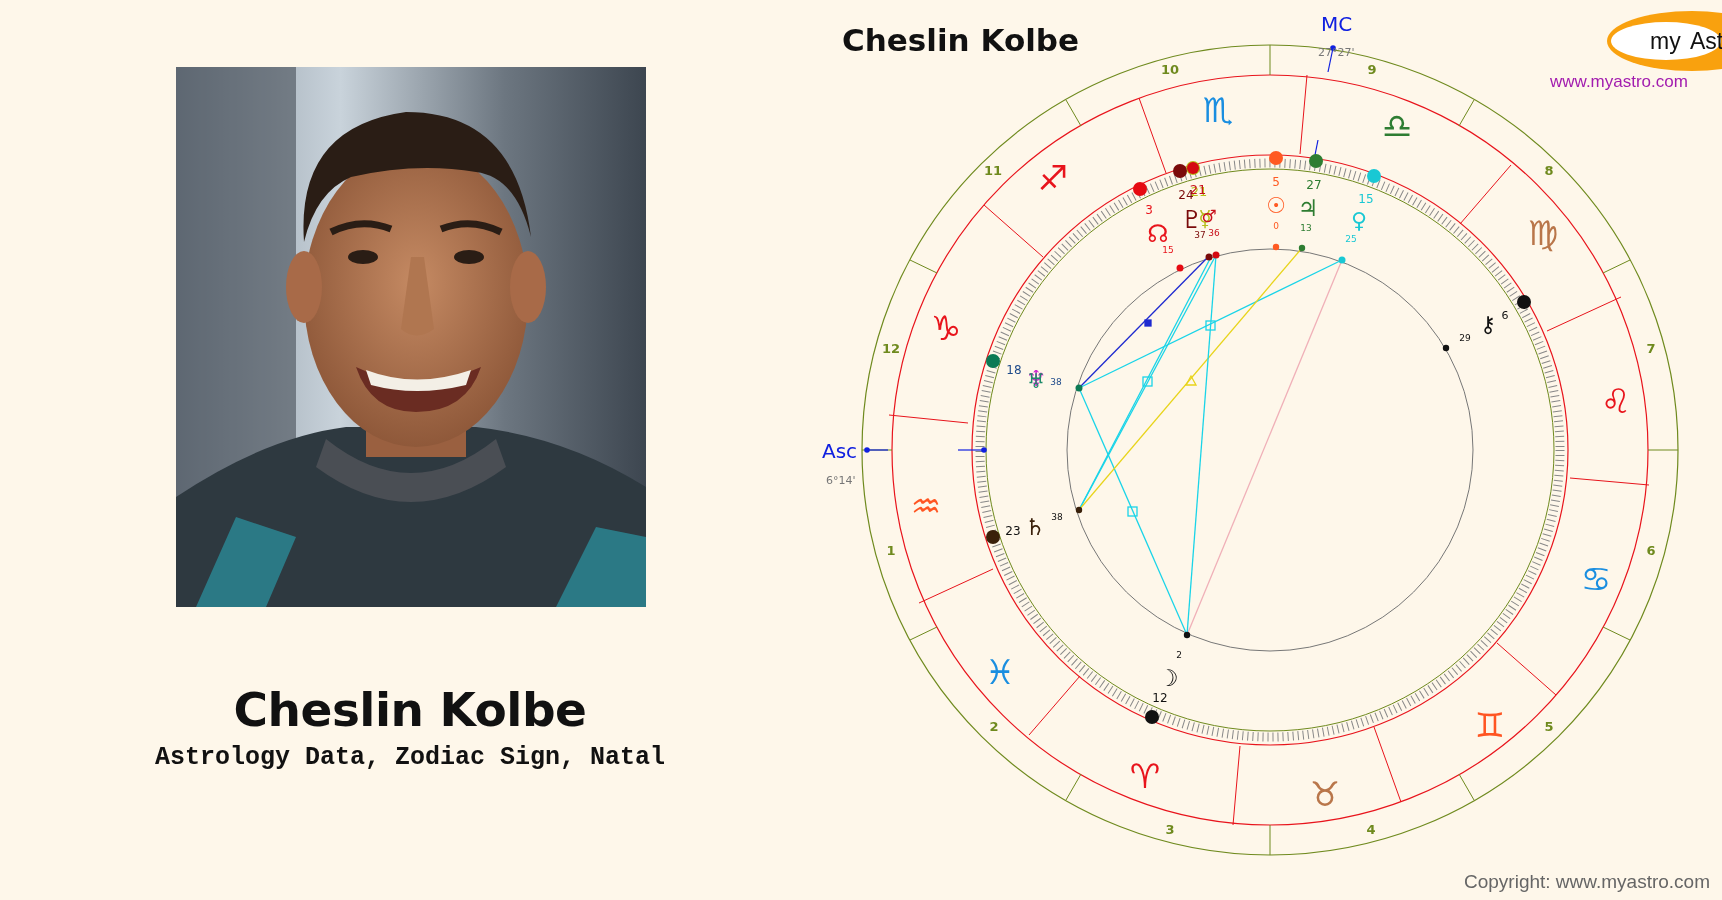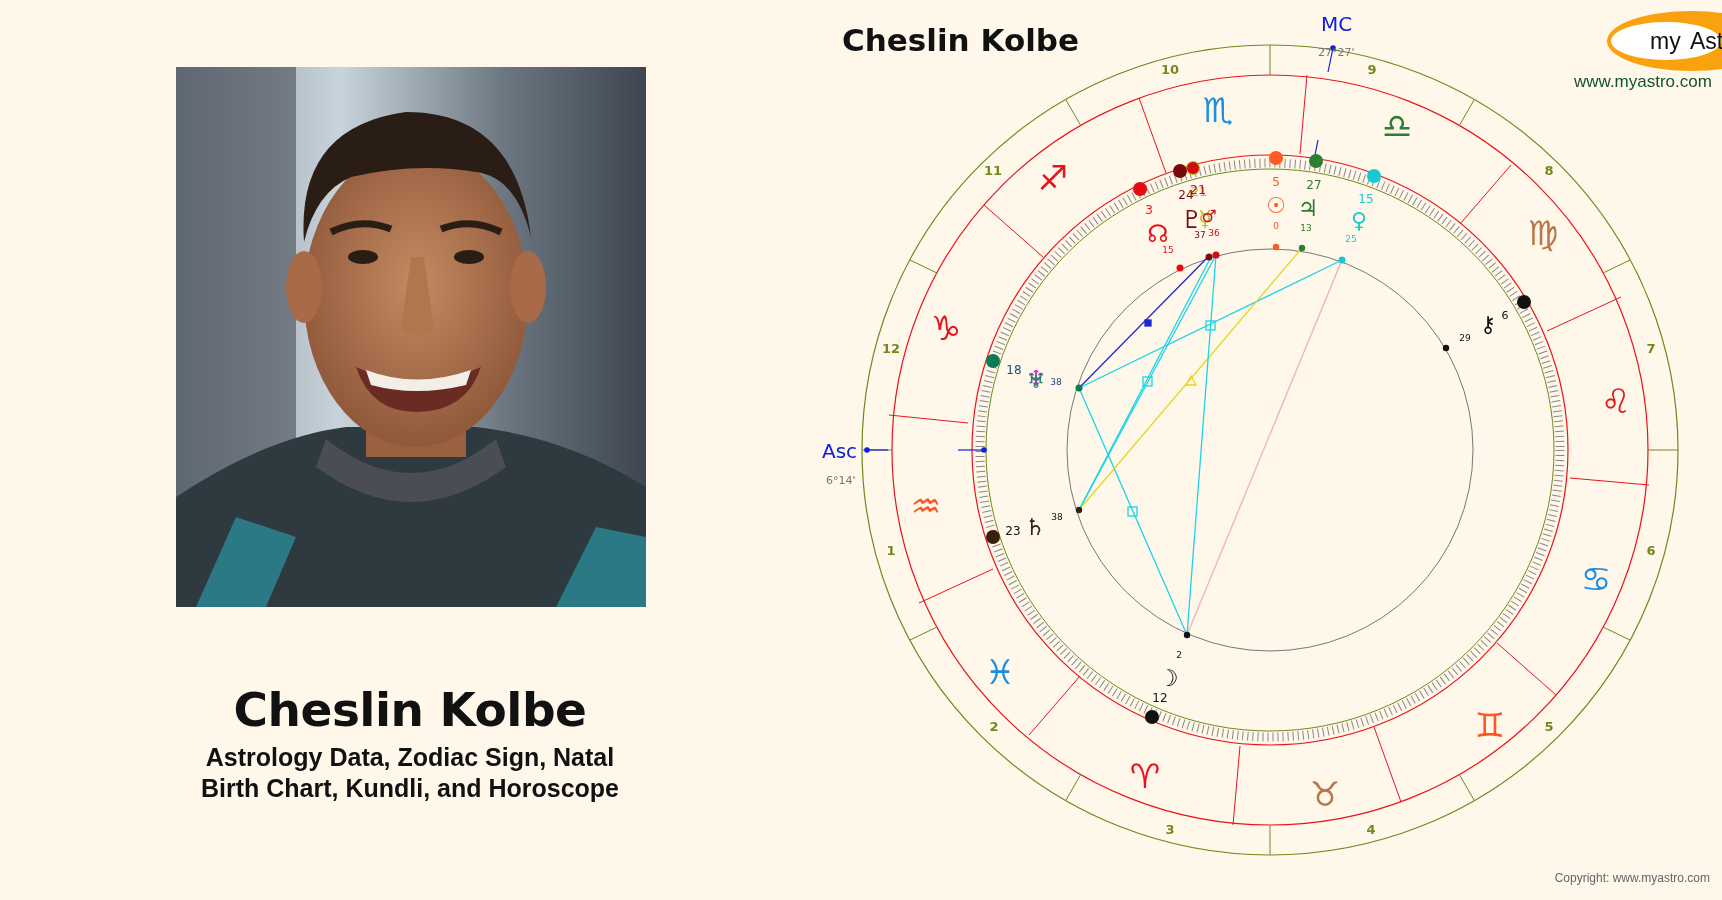--- a/index.html
+++ b/index.html
@@ -1,24 +1,24 @@
 <!DOCTYPE html>
 <html><head>
 <meta charset="utf-8">
 <style>
   html, body { margin:0; padding:0; }
   body { width:1722px; height:900px; background:#fef7ea; position:relative; overflow:hidden; font-family:"Liberation Sans", sans-serif; }
   .photo { position:absolute; left:176px; top:67px; width:470px; height:540px; overflow:hidden; background:#5a6068; }
   .photo svg { width:100%; height:100%; display:block; }
   .name-big { position:absolute; left:0; width:820px; top:682px; text-align:center; font-weight:bold; font-size:47px; color:#111; font-family:"DejaVu Sans", sans-serif; letter-spacing:-0.5px; }
-  .subtitle { position:absolute; left:0; width:820px; top:742px; text-align:center; font-weight:bold; font-size:25px; line-height:31px; color:#111; font-family:Liberation Sans, sans-serif; }
+  .subtitle { position:absolute; left:0; width:820px; top:742px; text-align:center; font-weight:bold; font-size:25px; line-height:31px; color:#111; font-family:Liberation Mono, monospace; }
   .chart-title { position:absolute; left:842px; top:22px; font-weight:bold; font-size:31px; color:#111; font-family:"DejaVu Sans", sans-serif; }
   .logo { position:absolute; left:1606px; top:10px; width:172px; height:62px; }
-  .logo-url { position:absolute; left:1550px; top:72px; font-size:17px; color:#14532d;margin-left:24px; }
-  .copyright { position:absolute; right:12px; top:871px; font-size:12px; color:#666; }
+  .logo-url { position:absolute; left:1550px; top:72px; font-size:17px; color:#a21caf; }
+  .copyright { position:absolute; right:12px; top:871px; font-size:19px; color:#666; }
   svg.wheel { position:absolute; left:0; top:0; width:1722px; height:900px; }
   .wheel text { font-family:"DejaVu Sans", sans-serif; }
 </style>
 </head>
 <body>
 
 <div class="photo">
   <svg viewBox="0 0 470 540" preserveAspectRatio="none">
     <defs>
       <linearGradient id="bg" x1="0" y1="0" x2="1" y2="0">
@@ -48,21 +48,20 @@
     <ellipse cx="293" cy="190" rx="15" ry="7" fill="#2a1d15"></ellipse>
     <path d="M235 190 L225 262 Q240 275 258 262 L248 190" fill="#b07650"></path>
     <path d="M180 300 Q240 330 305 300 Q290 345 240 345 Q195 345 180 300 Z" fill="#6a2c22"></path>
     <path d="M190 303 Q240 322 295 303 L290 318 Q240 330 195 318 Z" fill="#f3efe6"></path>
   </svg>
 </div>
 
 <div class="name-big">Cheslin Kolbe</div>
 <div class="subtitle">
   <div>Astrology Data, Zodiac Sign, Natal</div>
-  <div>Birth Chart, Kundli, and Horoscope</div>
 </div>
 
 <div class="chart-title">Cheslin Kolbe</div>
 
 <div class="logo">
   <svg width="172" height="62" viewBox="0 0 172 62">
     <ellipse cx="86" cy="31" rx="85" ry="30" fill="#f9a10e"></ellipse>
     <ellipse cx="60" cy="31" rx="55" ry="19" fill="#ffffff"></ellipse>
     <text x="44" y="39" font-size="23" fill="#111" font-family="Liberation Sans, sans-serif">my</text>
     <text x="84" y="39" font-size="23" fill="#111" font-family="Liberation Sans, sans-serif">Astro</text>

